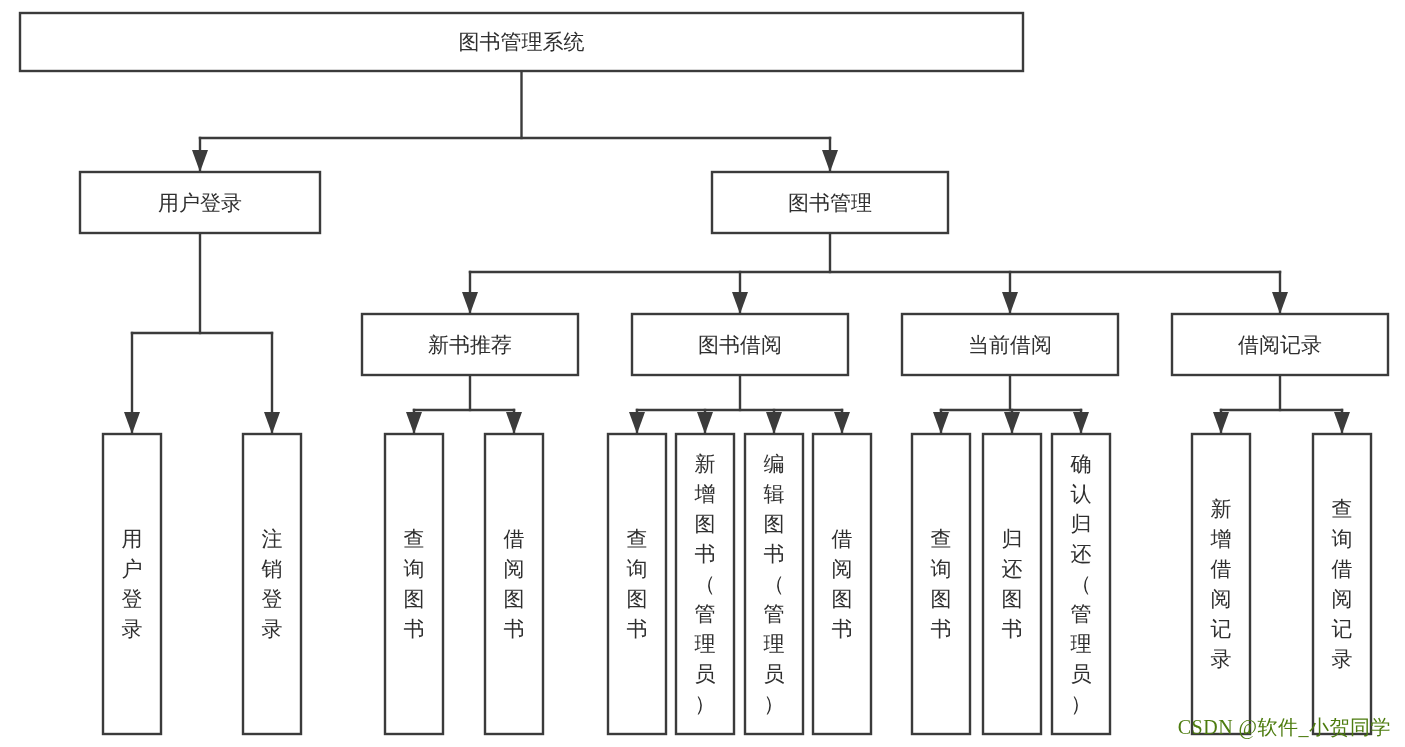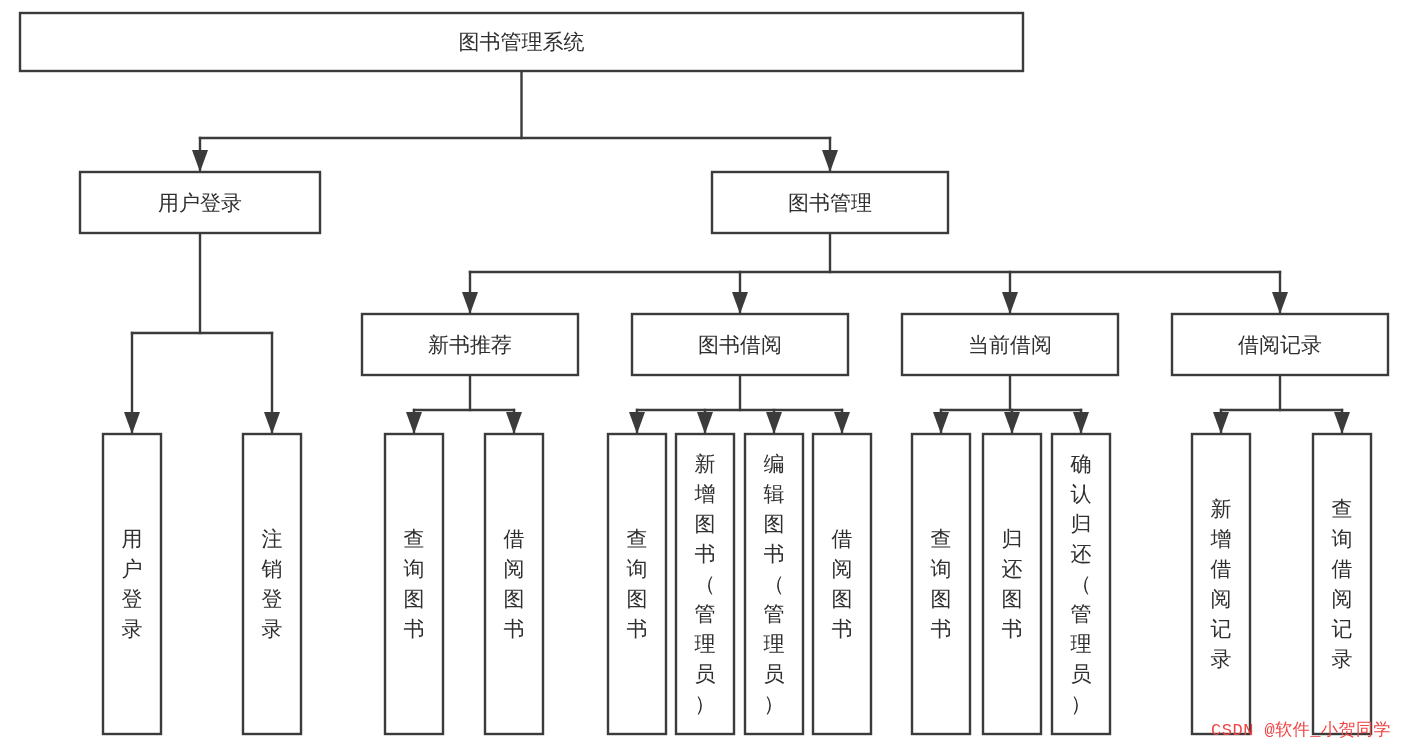--- a/index.html
+++ b/index.html
@@ -47,23 +47,23 @@
   .node-label-vert {
     fill: #2f2f2f;
     font-family: "DejaVu Sans", "Liberation Sans", sans-serif;
     font-size: 21px;
     text-anchor: middle;
   }
   .watermark {
     position: absolute;
     right: 14px;
     bottom: 6px;
-    font-family: Liberation Mono, monospace;
-    font-size: 17px;
-    color: #ef4444;
+    font-family: Liberation Serif, serif;
+    font-size: 20px;
+    color: #4d7c0f;
     letter-spacing: 0.5px;
     white-space: nowrap;
     user-select: none;
   }
 </style>
 </head>
 <body>
 
 <div id="page">
 

